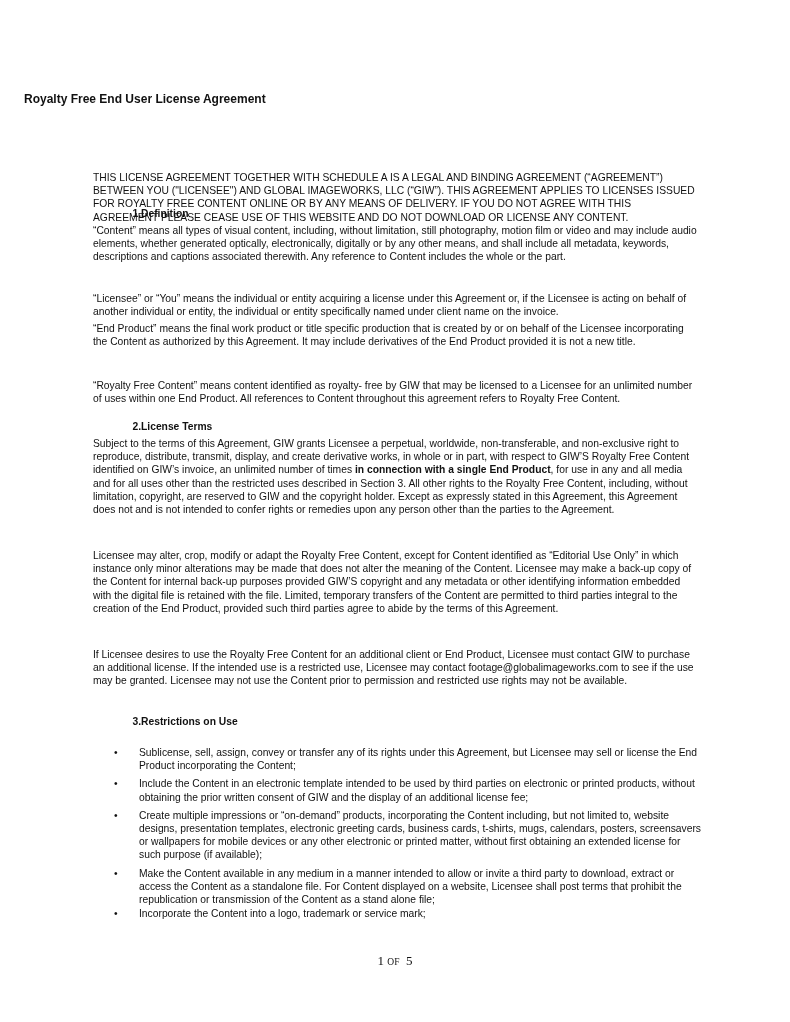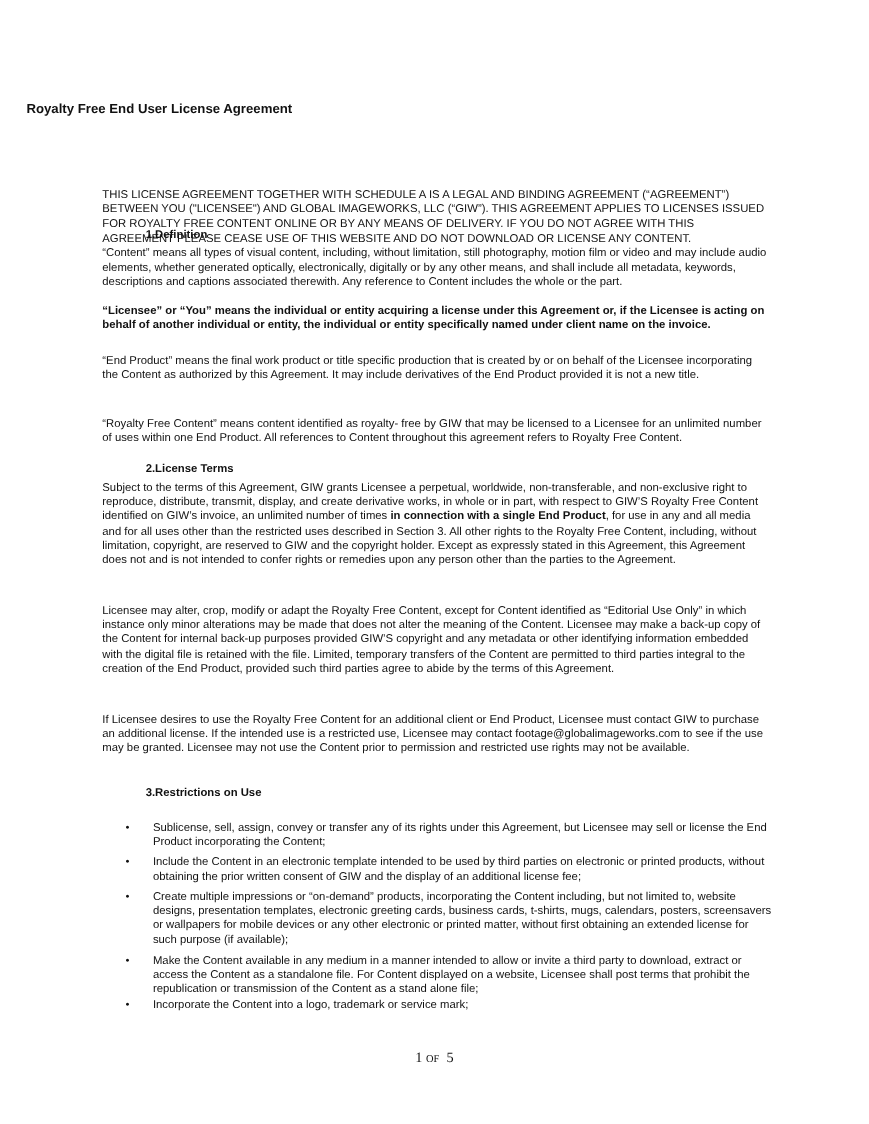--- a/index.html
+++ b/index.html
@@ -23,21 +23,21 @@
 <div class="page">
 
   <div class="title">Royalty Free End User License Agreement</div>
 
   <div class="block intro">THIS LICENSE AGREEMENT TOGETHER WITH SCHEDULE A IS A LEGAL AND BINDING AGREEMENT (“AGREEMENT”) BETWEEN YOU ("LICENSEE") AND GLOBAL IMAGEWORKS, LLC (“GIW”). THIS AGREEMENT APPLIES TO LICENSES ISSUED FOR ROYALTY FREE CONTENT ONLINE OR BY ANY MEANS OF DELIVERY. IF YOU DO NOT AGREE WITH THIS AGREEMENT PLEASE CEASE USE OF THIS WEBSITE AND DO NOT DOWNLOAD OR LICENSE ANY CONTENT.</div>
 
   <div class="heading" style="top:208px;">
     <span class="num">1.</span><span>Definition</span>
   </div>
   <div class="block" style="top:224px;">“Content” means all types of visual content, including, without limitation, still photography, motion film or video and may include audio elements, whether generated optically, electronically, digitally or by any other means, and shall include all metadata, keywords, descriptions and captions associated therewith. Any reference to Content includes the whole or the part.</div>
-  <div class="block" style="top:276px;font-weight:bold;">“Licensee” or “You” means the individual or entity acquiring a license under this Agreement or, if the Licensee is acting on behalf of another individual or entity, the individual or entity specifically named under client name on the invoice.</div>
+  <div class="block" style="top:292px;">“Licensee” or “You” means the individual or entity acquiring a license under this Agreement or, if the Licensee is acting on behalf of another individual or entity, the individual or entity specifically named under client name on the invoice.</div>
   <div class="block" style="top:379px;">“Royalty Free Content” means content identified as royalty- free by GIW that may be licensed to a Licensee for an unlimited number of uses within one End Product. All references to Content throughout this agreement refers to Royalty Free Content.</div>
   <div class="block" style="top:322px;">“End Product” means the final work product or title specific production that is created by or on behalf of the Licensee incorporating the Content as authorized by this Agreement. It may include derivatives of the End Product provided it is not a new title.</div>
 
   <div class="heading" style="top:421px;">
     <span class="num">2.</span><span>License Terms</span>
   </div>
   <div class="block" style="top:437px;"><span> Subject to the terms of this Agreement, GIW grants Licensee a perpetual, worldwide, non-transferable, and non-exclusive right to reproduce, distribute, transmit, display, and create derivative works, in whole or in part, with respect to GIW’S Royalty Free Content identified on GIW’s invoice, an unlimited number of times </span><b>in connection with a single End Product</b><span>, for use in any and all media and for all uses other than the restricted uses described in Section 3. All other rights to the Royalty Free Content, including, without limitation, copyright, are reserved to GIW and the copyright holder. Except as expressly stated in this Agreement, this Agreement does not and is not intended to confer rights or remedies upon any person other than the parties to the Agreement.</span></div>
   <div class="block" style="top:549px;">Licensee may alter, crop, modify or adapt the Royalty Free Content, except for Content identified as “Editorial Use Only” in which instance only minor alterations may be made that does not alter the meaning of the Content. Licensee may make a back-up copy of the Content for internal back-up purposes provided GIW’S copyright and any metadata or other identifying information embedded with the digital file is retained with the file. Limited, temporary transfers of the Content are permitted to third parties integral to the creation of the End Product, provided such third parties agree to abide by the terms of this Agreement.</div>
   <div class="block" style="top:648px;">If Licensee desires to use the Royalty Free Content for an additional client or End Product, Licensee must contact GIW to purchase an additional license. If the intended use is a restricted use, Licensee may contact footage@globalimageworks.com to see if the use may be granted. Licensee may not use the Content prior to permission and restricted use rights may not be available.</div>
 

